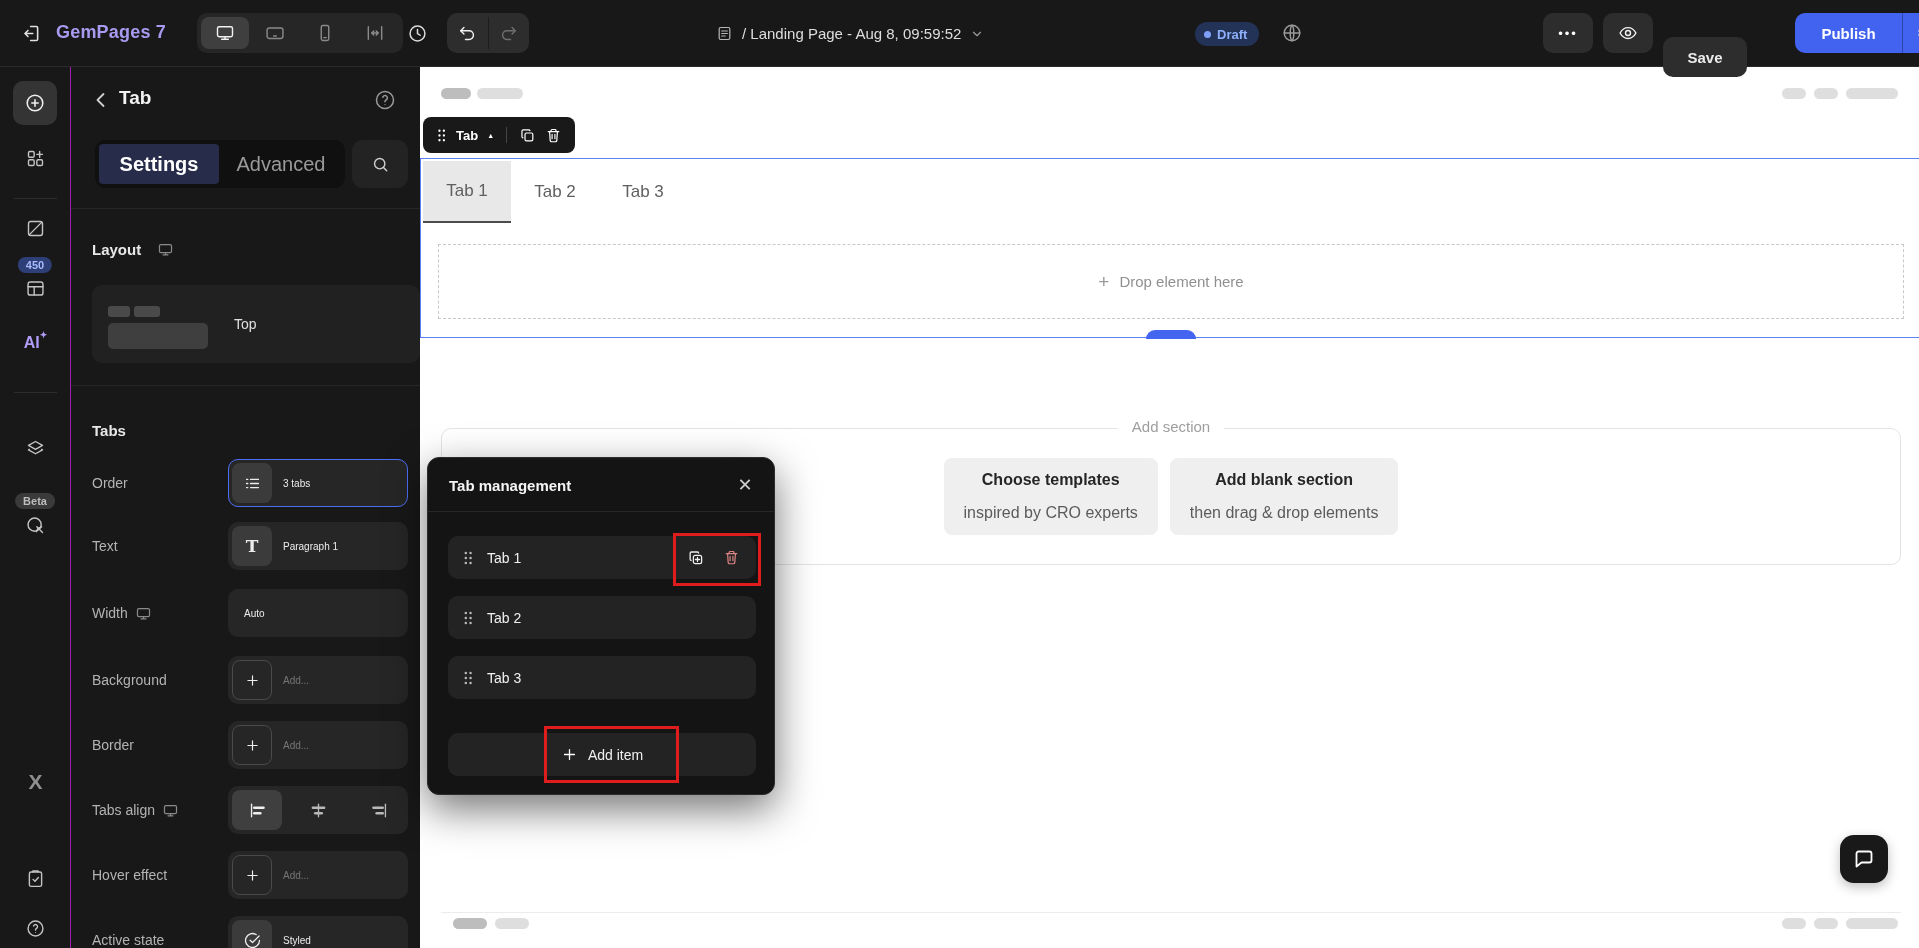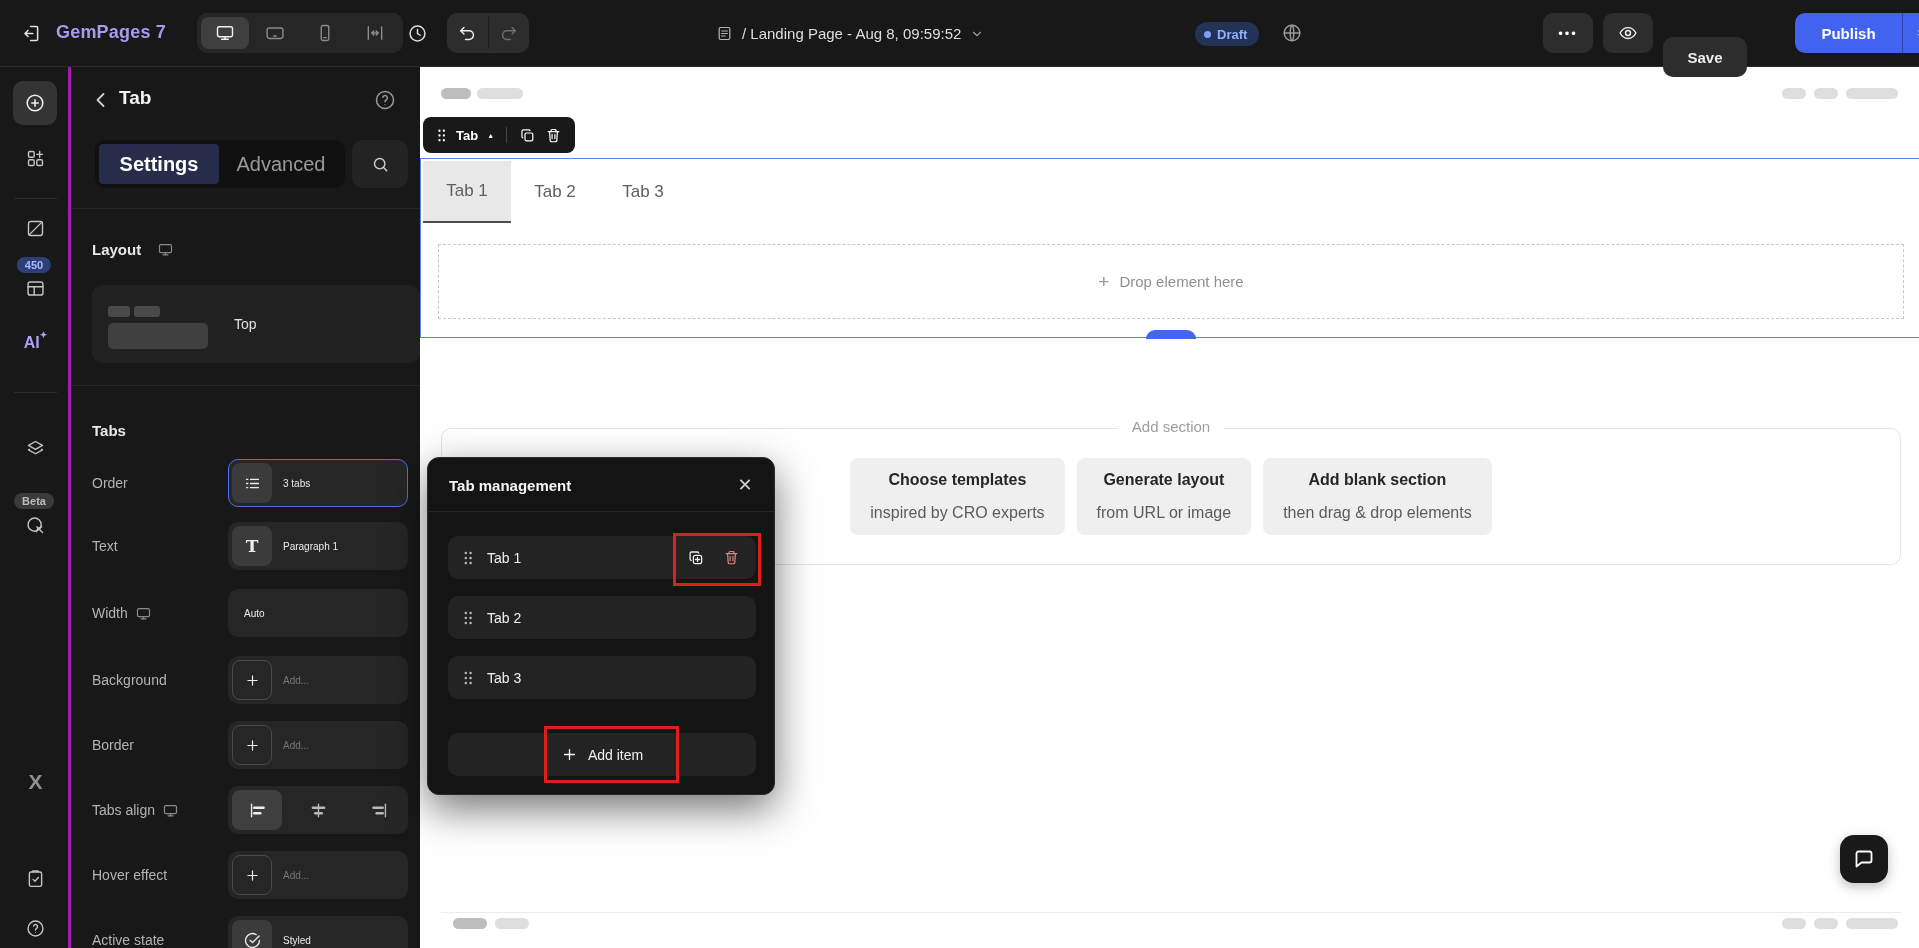--- a/index.html
+++ b/index.html
@@ -28,21 +28,21 @@
   #globe-btn { position:absolute; left:1281px; top:22px; width:22px; height:22px; color:#9a9a9a; }
   .tb-btn { position:absolute; top:13px; height:40px; background:#2d2d2d; border-radius:10px; border:none; display:flex; align-items:center; justify-content:center; color:#ececec; cursor:pointer; }
   #save-btn { left:1663px; width:84px; font-size:15px; font-weight:600;margin-top:24px; }
   #more-btn { left:1543px; width:50px; letter-spacing:2px; font-size:13px; color:#fff; }
   #preview-btn { left:1603px; width:50px; }
   #publish-group { position:absolute; left:1755px; top:13px; width:153px; height:40px; background:#4263f0; border-radius:10px; display:flex; overflow:hidden;margin-left:40px; }
   #publish-btn { flex:1; border:none; background:transparent; color:#fff; font-size:15px; font-weight:600; cursor:pointer; }
   #publish-gear { width:46px; border-left:1px solid rgba(0,0,0,.28); display:flex; align-items:center; justify-content:center; color:#fff; font-size:20px; cursor:pointer; }
 
   
-  #iconbar { position:absolute; left:0; top:67px; width:71px; height:881px; background:#181818; border-right:3px solid #a21caf; z-index:20; }
+  #iconbar { position:absolute; left:0; top:67px; width:71px; height:881px; background:#181818; border-right:1px solid #a21caf; z-index:20; }
   .ib-item { position:absolute; left:0; width:71px; display:flex; justify-content:center; color:#c4c4c4; }
   .ib-divider { position:absolute; left:14px; width:43px; height:1px; background:#2c2c2c; }
   #ib-add-wrap { position:absolute; left:13px; top:14px; width:44px; height:44px; background:#343434; border-radius:10px; display:flex; align-items:center; justify-content:center; color:#f0f0f0; }
   .ib-badge { position:absolute; left:50%; transform:translateX(-50%); font-size:11px; font-weight:700; border-radius:9px; padding:2px 8px; }
   #badge-450 { top:190px; background:#2e3e77; color:#a8bbff; }
   #badge-beta { top:426px; background:#3a3a3a; color:#bdbdbd; font-weight:600; }
 
   
   #panel { position:absolute; left:71px; top:67px; width:349px; height:881px; background:#181818; overflow:hidden; z-index:20; }
   .pdivider { position:absolute; left:0; width:349px; height:1px; background:#262626; }
@@ -501,24 +501,20 @@
     <div id="drag-handle"></div>
 
     <div id="addsection">
       <span class="legend">Add section</span>
       <div id="addsection-buttons">
           <button class="addbtn">
             <div class="t">Choose templates</div>
             <div class="s">inspired by CRO experts</div>
           </button>
           <button class="addbtn">
-            <div class="t">Generate layout</div>
-            <div class="s">from URL or image</div>
-          </button>
-          <button class="addbtn">
             <div class="t">Add blank section</div>
             <div class="s">then drag &amp; drop elements</div>
           </button>
         </div>
     </div>
 
     <div id="canvas-bottom-line"></div>
     <span class="skel dark" style="left:33px;top:851px;width:34px;"></span>
     <span class="skel" style="left:75px;top:851px;width:34px;"></span>
     <span class="skel" style="left:1362px;top:851px;width:24px;"></span>

